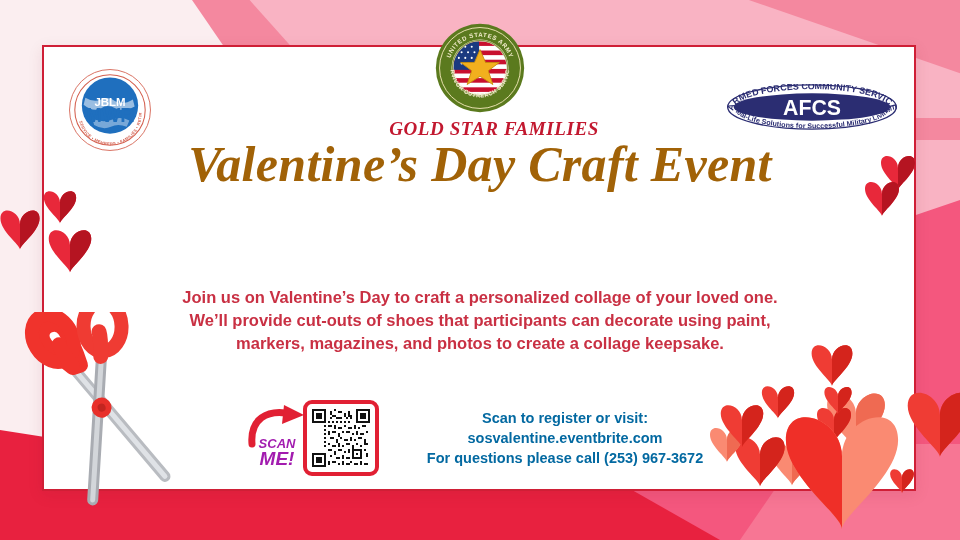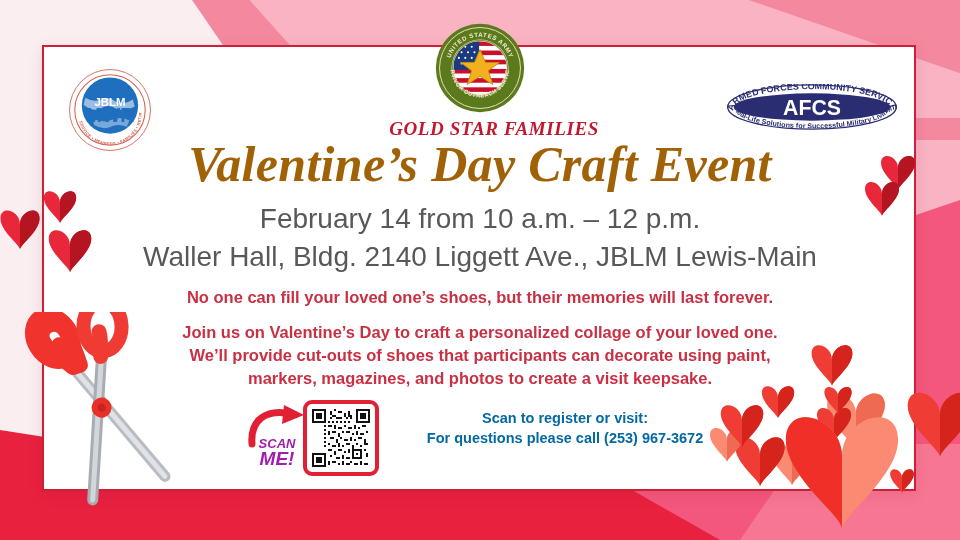--- a/index.html
+++ b/index.html
@@ -213,30 +213,25 @@
       <text x="100" y="36" font-family="Liberation Sans, sans-serif" font-size="25" font-weight="bold" fill="#ffffff" text-anchor="middle">AFCS</text>
       <text font-family="Liberation Sans, sans-serif" font-size="8.4" font-weight="bold" fill="#2b2d72">
         <textPath href="#afcsBot" startOffset="50%" text-anchor="middle">Real-Life Solutions for Successful Military Living</textPath>
       </text>
     </svg>
   </div>
 
   <div class="eyebrow">GOLD STAR FAMILIES</div>
   <div class="headline">Valentine’s Day Craft Event</div>
 
-  <div class="when-where">
-    <div>February 14 from 10 a.m. – 12 p.m.</div>
-    <div>Waller Hall, Bldg. 2140 Liggett Ave., JBLM Lewis-Main</div>
-  </div>
 
   <div class="body-copy">
-    <div class="lead">No one can fill your loved one’s shoes, but their memories will last forever.</div>
     <div>Join us on Valentine’s Day to craft a personalized collage of your loved one.</div>
     <div>We’ll provide cut-outs of shoes that participants can decorate using paint,</div>
-    <div>markers, magazines, and photos to create a visit keepsake.</div>
+    <div>markers, magazines, and photos to create a collage keepsake.</div>
   </div>
 
   <div class="scanme">
     <svg class="arrow" viewBox="0 0 60 44">
       <path d="M4 40 C2 16 18 4 44 10" fill="none" stroke="#e12033" stroke-width="7" stroke-linecap="round"></path>
       <path d="M36 1 L56 11 L34 20 Z" fill="#e12033"></path>
     </svg>
     <div class="txt">
       <div class="t1">SCAN</div>
       <div class="t2">ME!</div>
@@ -348,20 +343,21 @@
         <rect x="24" y="26" width="1" height="2"></rect>
           <rect x="26" y="27" width="2" height="1"></rect>
         <rect x="27" y="22" width="1" height="2"></rect>
           <rect x="26" y="20" width="1" height="1"></rect>
       </g>
     </svg>
   </div>
 
   <div class="contact">
     <div>Scan to register or visit:</div>
+    <div>sosvalentine.eventbrite.com</div>
     <div>For questions please call (253) 967-3672</div>
   </div>
 
   <svg class="scissors" viewBox="0 0 210 215">
     <g transform="rotate(-18 105 107)">
       <path d="M96 50 L150 182" stroke="#b9bcc1" stroke-width="11" stroke-linecap="round" fill="none"></path>
       <path d="M96 50 L150 182" stroke="#dfe2e6" stroke-width="5" stroke-linecap="round" fill="none"></path>
       <path d="M126 50 L74 182" stroke="#a9acb2" stroke-width="11" stroke-linecap="round" fill="none"></path>
       <path d="M126 50 L74 182" stroke="#d3d6da" stroke-width="5" stroke-linecap="round" fill="none"></path>
       <path d="M96 50 C86 34 76 24 76 14 C76 0 96 -2 100 12 C104 26 104 38 104 50 Z" fill="none" stroke="#f0332c" stroke-width="15" stroke-linejoin="round"></path>

